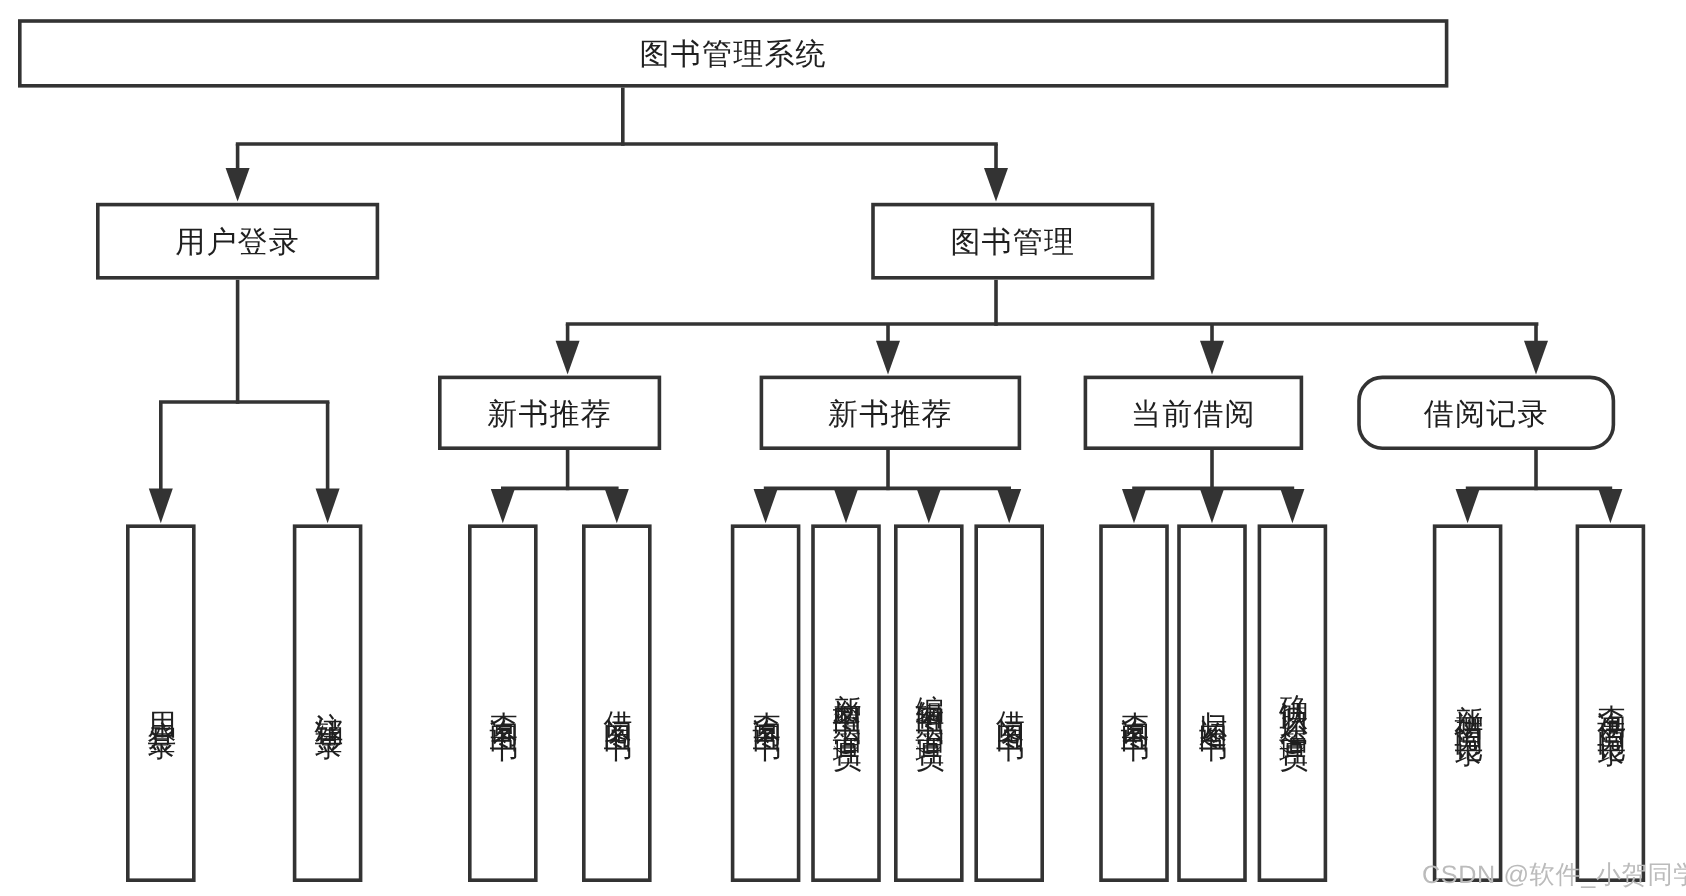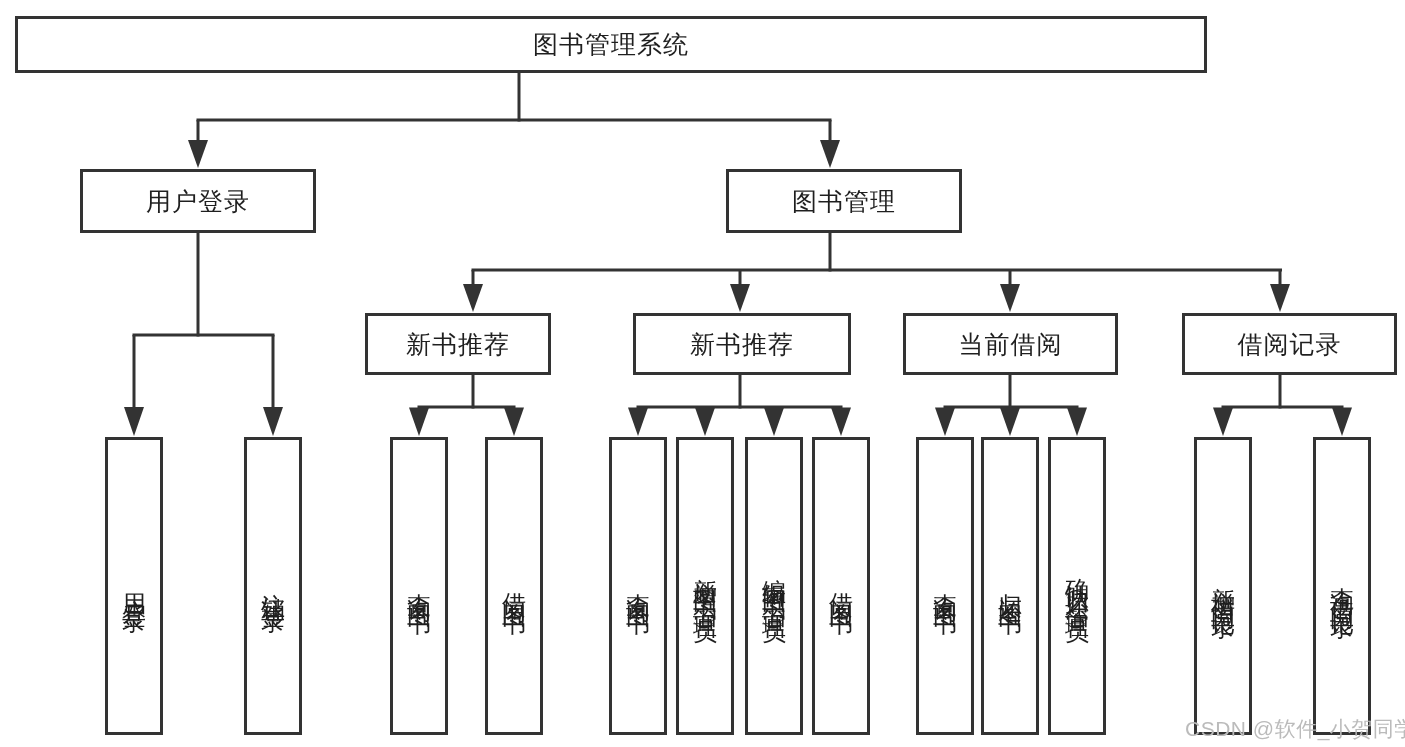--- a/index.html
+++ b/index.html
@@ -38,22 +38,22 @@
     letter-spacing: 6px;
     line-height: 1;
     white-space: normal;
   }
   
   .n-root            { left: 15px;   top: 16px;  width: 1192px; height: 57px; }
   .n-user-login      { left: 80px;   top: 169px; width: 236px;  height: 64px; }
   .n-book-mgmt       { left: 712px;  top: 169px; width: 236px;  height: 64px; margin-left: 14px; }
   .n-new-book-rec    { left: 365px;  top: 313px; width: 186px;  height: 62px; }
   .n-book-borrow     { left: 633px;  top: 313px; width: 218px;  height: 62px; }
-  .n-current-borrow  { left: 903px;  top: 313px; width: 215px;  height: 62px; }
-  .n-borrow-records  { left: 1182px; top: 313px; width: 215px;  height: 62px; }
+  .n-current-borrow  { left: 903px;  top: 313px; width: 183px;  height: 62px; }
+  .n-borrow-records  { left: 1131px; top: 313px; width: 215px;  height: 62px; border-radius: 21px; }
   .n-leaf-a1 { left: 105px;  top: 437px; width: 58px; height: 298px; }
   .n-leaf-a2 { left: 244px;  top: 437px; width: 58px; height: 298px; }
   .n-leaf-b1 { left: 390px;  top: 437px; width: 58px; height: 298px; }
   .n-leaf-b2 { left: 485px;  top: 437px; width: 58px; height: 298px; }
   .n-leaf-c1 { left: 609px;  top: 437px; width: 58px; height: 298px; }
   .n-leaf-c2 { left: 676px;  top: 437px; width: 58px; height: 298px; }
   .n-leaf-c3 { left: 745px;  top: 437px; width: 58px; height: 298px; }
   .n-leaf-c4 { left: 812px;  top: 437px; width: 58px; height: 298px; }
   .n-leaf-d1 { left: 916px;  top: 437px; width: 58px; height: 298px; }
   .n-leaf-d2 { left: 981px;  top: 437px; width: 58px; height: 298px; }

